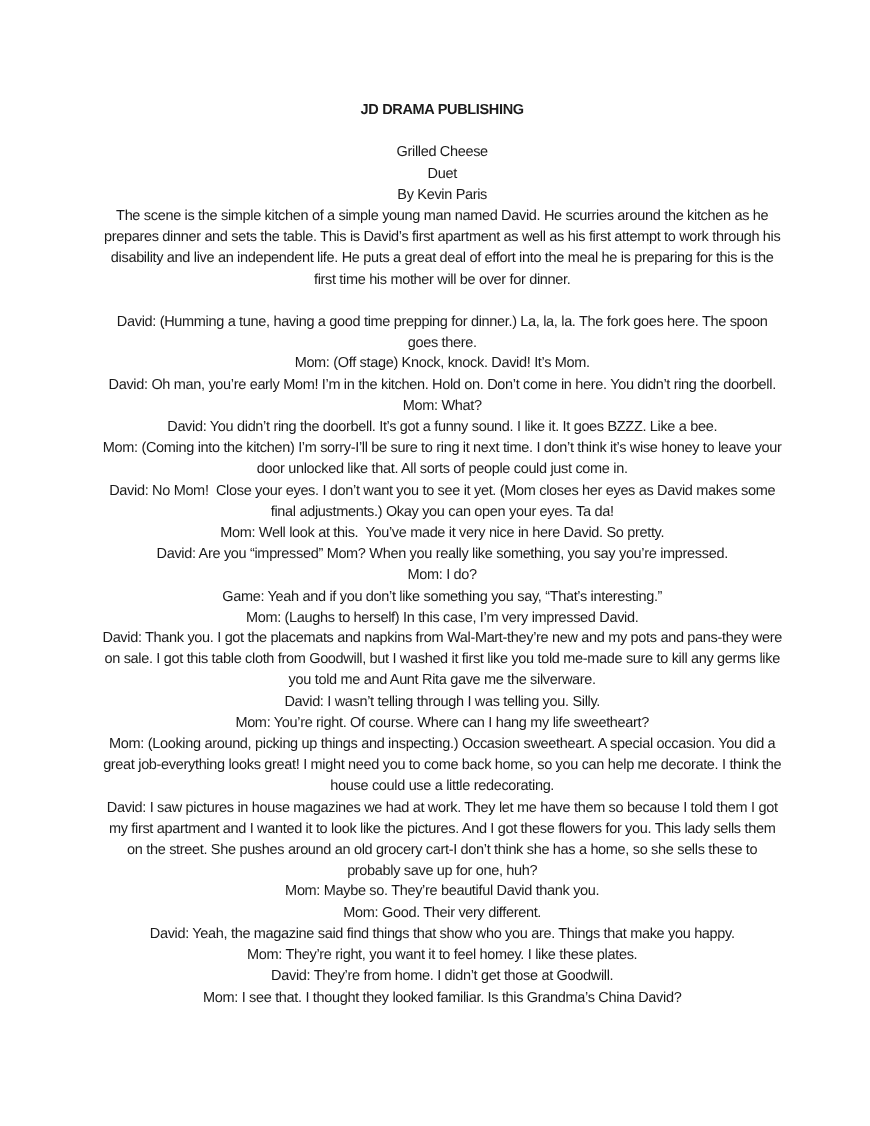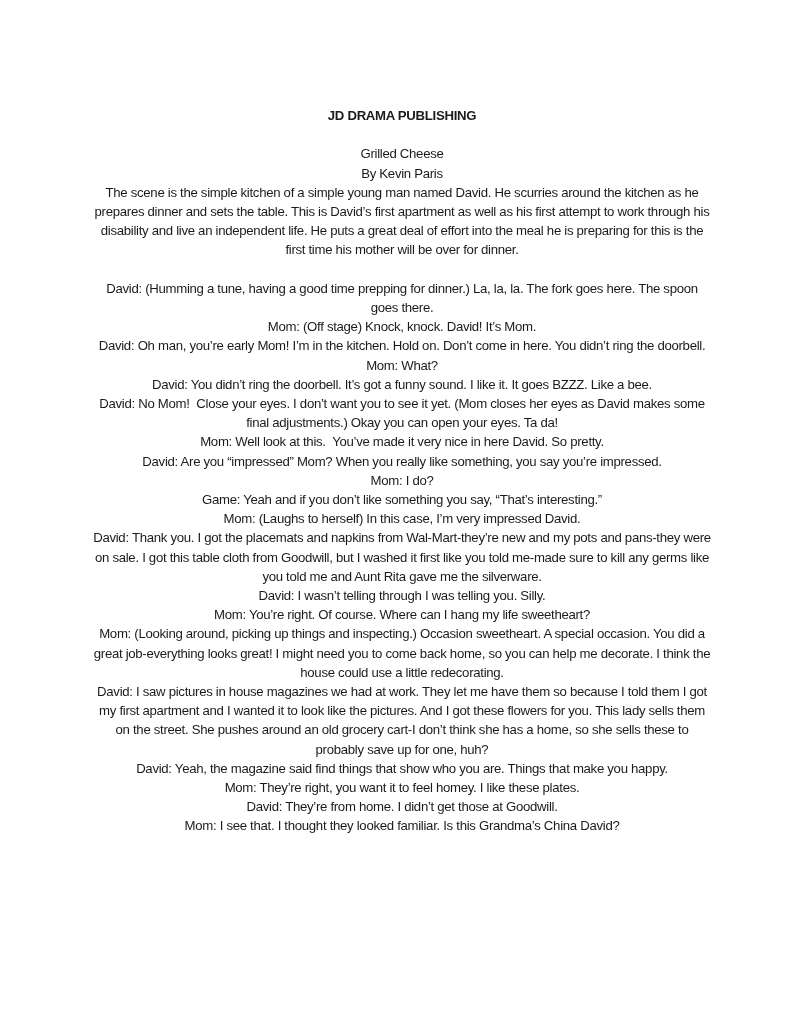--- a/index.html
+++ b/index.html
@@ -21,48 +21,52 @@
     line-height: 19.2px;
     color: #1b1b1b;
     overflow: hidden;
   }
   p {
     margin: 0;
     white-space: pre-wrap;
     text-align: center;
   }
   .center { text-align: center; }
-  .bold   { font-weight: 700; margin-top: 16px; }
+  .bold   { font-weight: 700; }
   .spacer { height: 19.2px; }
 </style>
 </head>
 <body>
 
 <div class="page">
   <p class="center bold">JD DRAMA PUBLISHING</p>
   <div class="spacer"></div>
   <p class="center">Grilled Cheese</p>
+  <p class="center">Duet</p>
   <p class="center">By Kevin Paris</p>
   <p>The scene is the simple kitchen of a simple young man named David. He scurries around the kitchen as he prepares dinner and sets the table. This is David’s first apartment as well as his first attempt to work through his disability and live an independent life. He puts a great deal of effort into the meal he is preparing for this is the first time his mother will be over for dinner.</p>
   <div class="spacer"></div>
   <div id="dialogue-list">
       <p>David: (Humming a tune, having a good time prepping for dinner.) La, la, la. The fork goes here. The spoon goes there.</p>
       <p>Mom: (Off stage) Knock, knock. David! It’s Mom.</p>
       <p>David: Oh man, you’re early Mom! I’m in the kitchen. Hold on. Don’t come in here. You didn’t ring the doorbell.</p>
       <p>Mom: What?</p>
       <p>David: You didn’t ring the doorbell. It’s got a funny sound. I like it. It goes BZZZ. Like a bee.</p>
+      <p>Mom: (Coming into the kitchen) I’m sorry-I’ll be sure to ring it next time. I don’t think it’s wise honey to leave your door unlocked like that. All sorts of people could just come in.</p>
       <p>David: No Mom!  Close your eyes. I don’t want you to see it yet. (Mom closes her eyes as David makes some final adjustments.) Okay you can open your eyes. Ta da!</p>
       <p>Mom: Well look at this.  You’ve made it very nice in here David. So pretty.</p>
       <p>David: Are you “impressed” Mom? When you really like something, you say you’re impressed.</p>
       <p>Mom: I do?</p>
       <p>Game: Yeah and if you don’t like something you say, “That’s interesting.”</p>
       <p>Mom: (Laughs to herself) In this case, I’m very impressed David.</p>
       <p>David: Thank you. I got the placemats and napkins from Wal-Mart-they’re new and my pots and pans-they were on sale. I got this table cloth from Goodwill, but I washed it first like you told me-made sure to kill any germs like you told me and Aunt Rita gave me the silverware.</p>
       <p>David: I wasn’t telling through I was telling you. Silly.</p>
       <p>Mom: You’re right. Of course. Where can I hang my life sweetheart?</p>
       <p>Mom: (Looking around, picking up things and inspecting.) Occasion sweetheart. A special occasion. You did a great job-everything looks great! I might need you to come back home, so you can help me decorate. I think the house could use a little redecorating.</p>
       <p>David: I saw pictures in house magazines we had at work. They let me have them so because I told them I got my first apartment and I wanted it to look like the pictures. And I got these flowers for you. This lady sells them on the street. She pushes around an old grocery cart-I don’t think she has a home, so she sells these to probably save up for one, huh?</p>
+      <p>Mom: Maybe so. They’re beautiful David thank you.</p>
+      <p>Mom: Good. Their very different.</p>
       <p>David: Yeah, the magazine said find things that show who you are. Things that make you happy.</p>
       <p>Mom: They’re right, you want it to feel homey. I like these plates.</p>
       <p>David: They’re from home. I didn’t get those at Goodwill.</p>
       <p>Mom: I see that. I thought they looked familiar. Is this Grandma’s China David?</p>
     </div>
 </div>
 
 </body></html>

